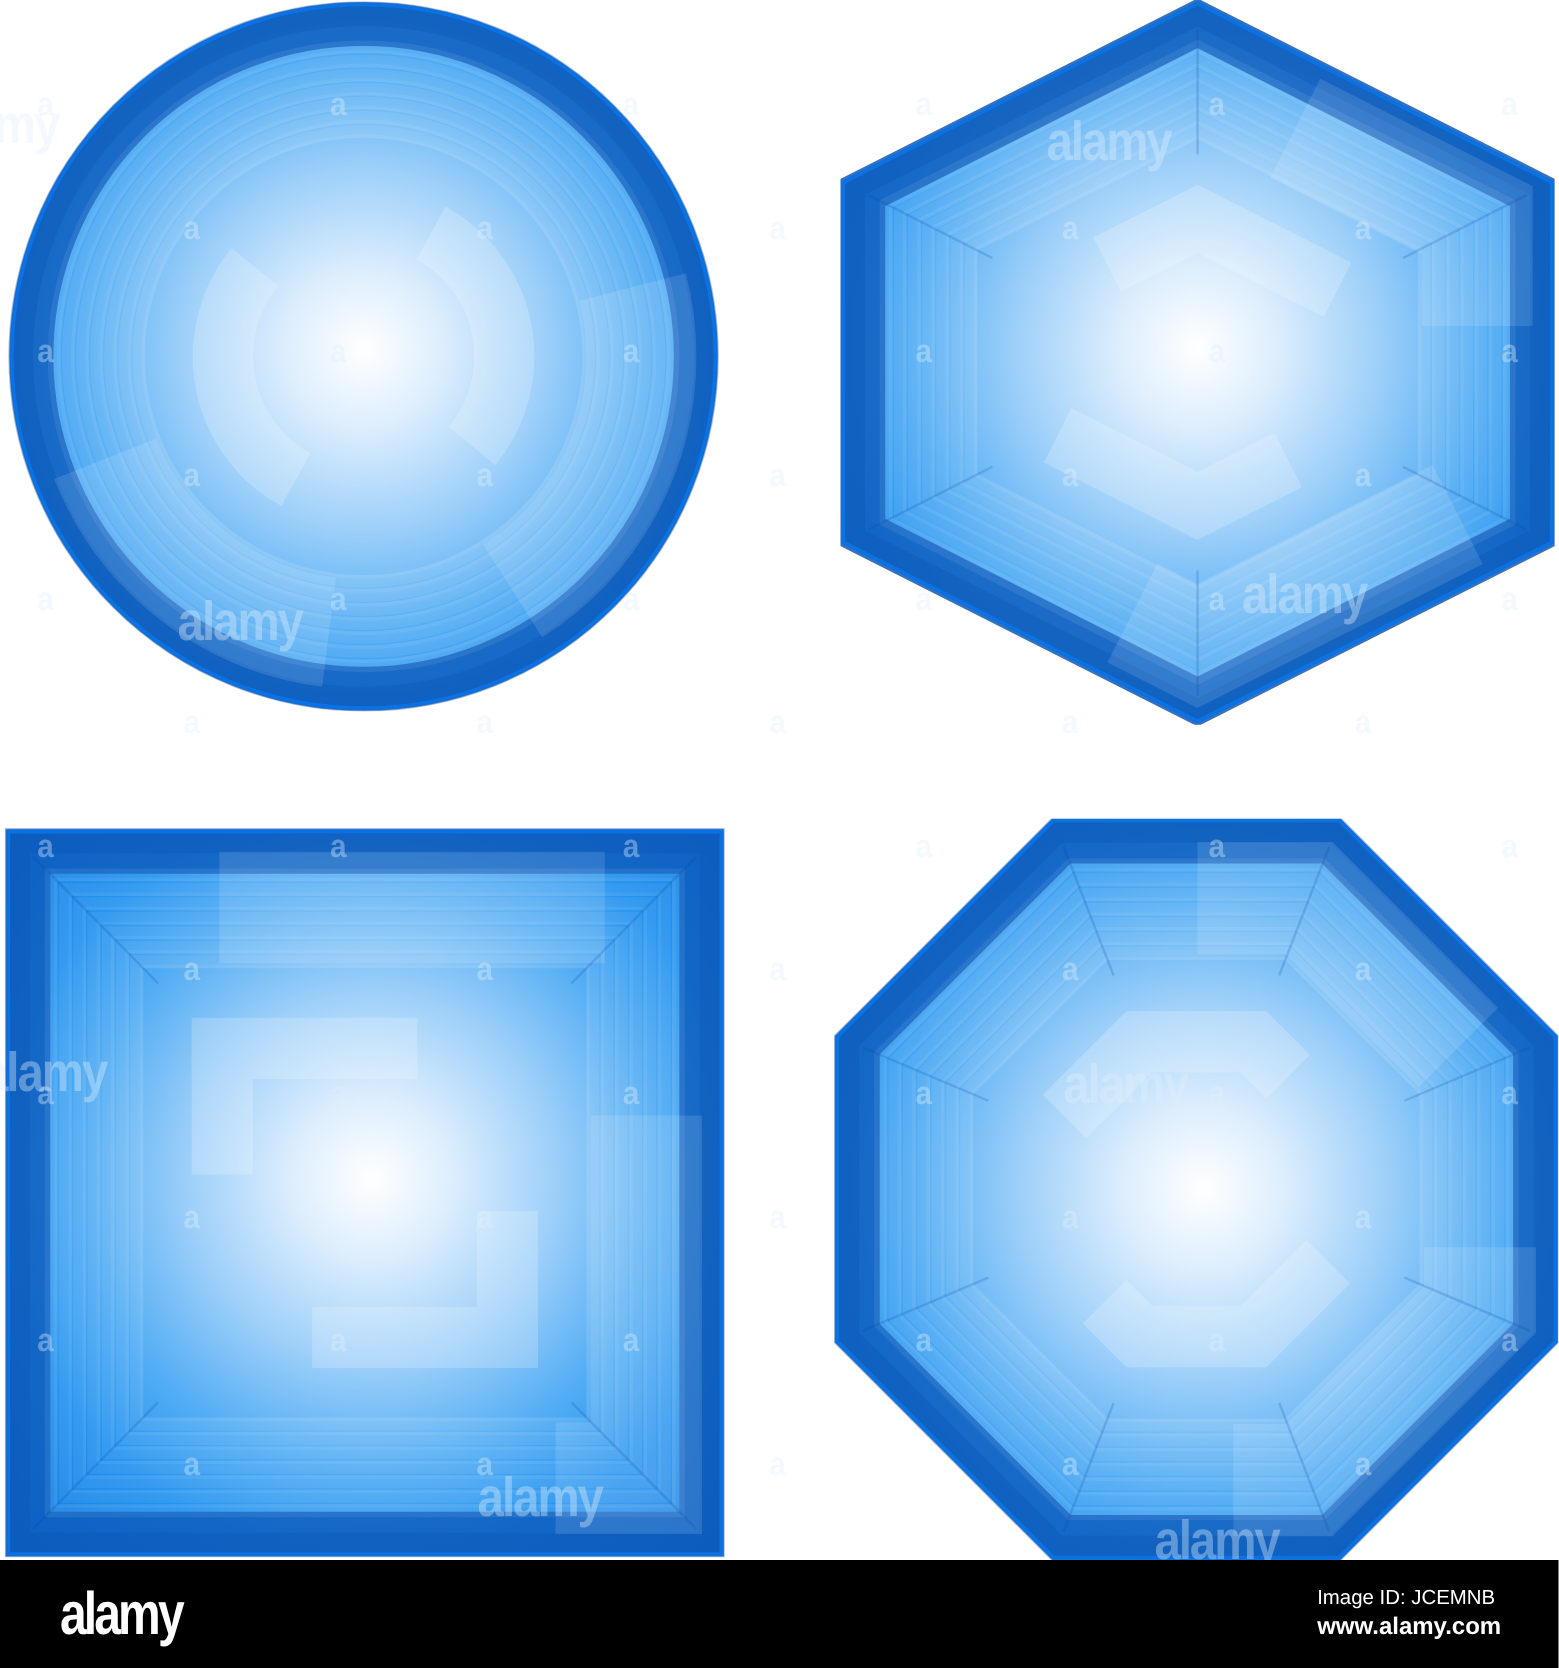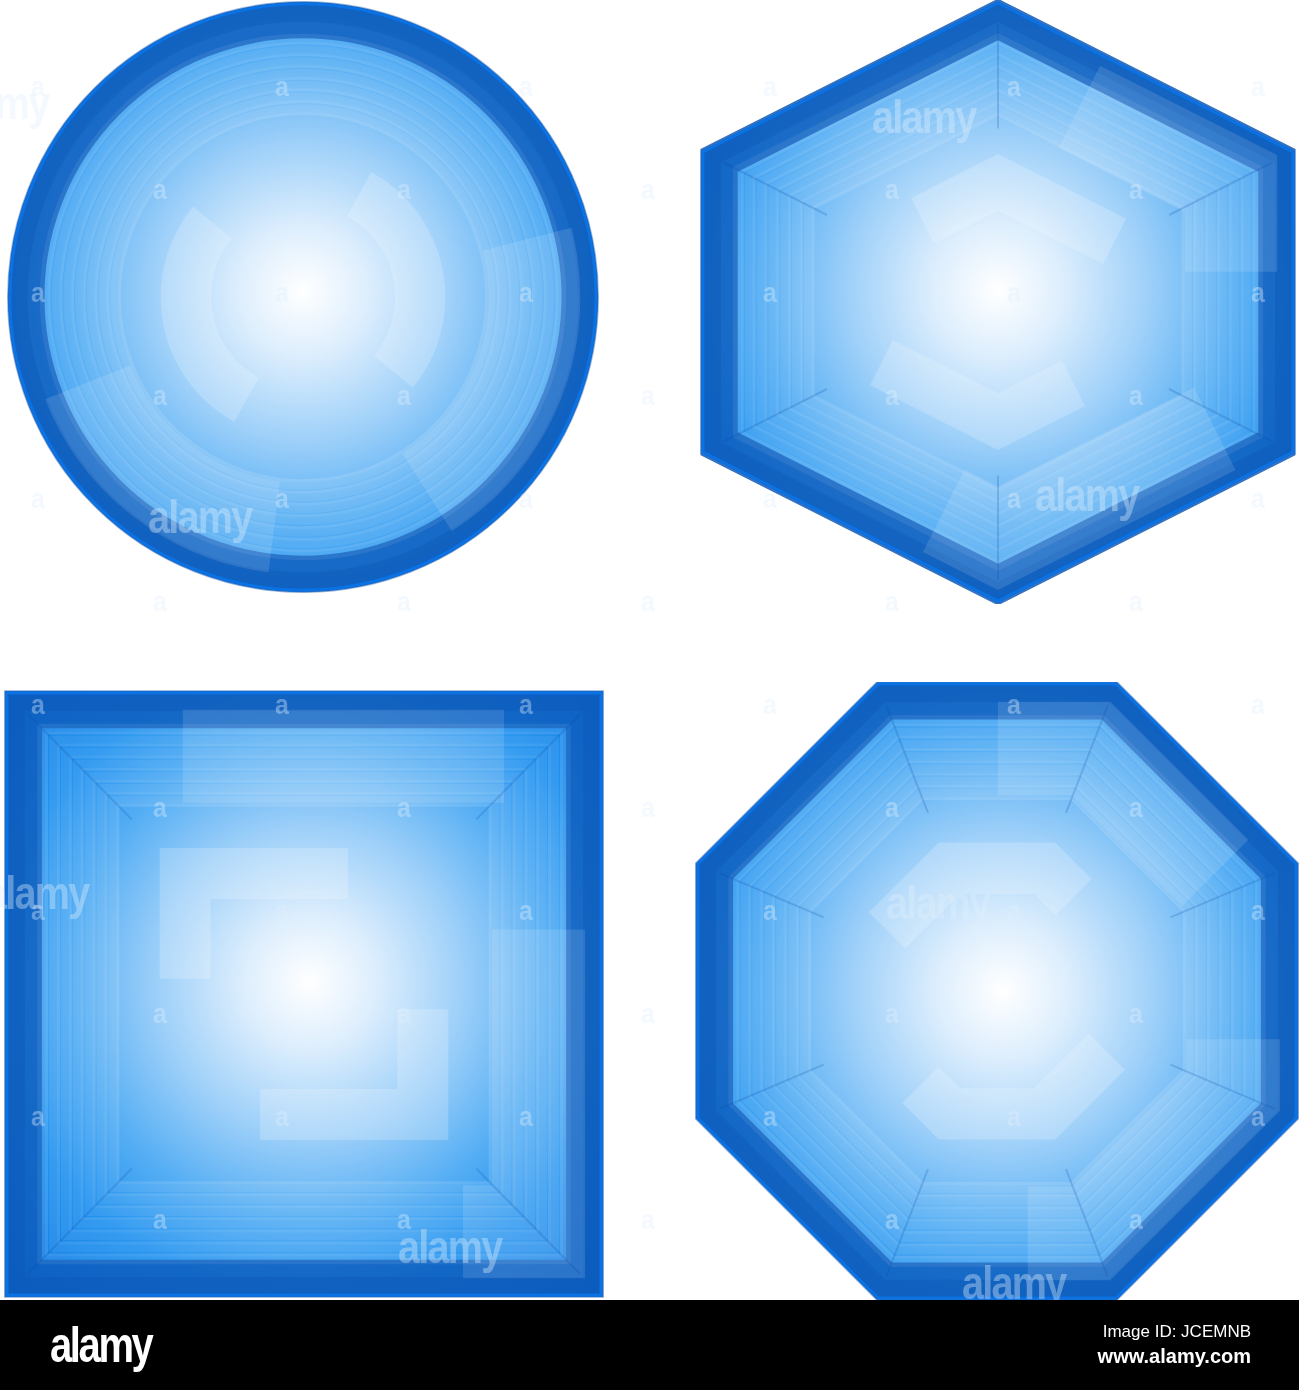--- a/index.html
+++ b/index.html
@@ -15,21 +15,21 @@
   .wm-word{font-size:46px;transform:scaleX(.86);letter-spacing:-2px;}
   .banner{
     position:absolute;left:0;top:1300px;width:100%;height:90px;z-index:20;
     display:flex;align-items:center;justify-content:space-between;
     box-sizing:border-box;padding:0 48px 0 50px;
   }
   .logo{
     font-weight:bold;font-size:50px;letter-spacing:-3px;line-height:1;
     transform:scaleX(.80);transform-origin:left center;
   }
-  .banner-right{text-align:right;line-height:1.15;}
+  .banner-right{text-align:left;line-height:1.15;}
   .image-id{font-size:17px;font-weight:400;margin-bottom:4px;}
   .site-url{font-size:20px;font-weight:bold;}
 </style>
 </head>
 <body>
 
 <div class="stage" style="background: rgb(255, 255, 255);">
   <div id="shapes">
       <svg width="594" height="592" viewBox="0 0 594 592" style="left: 6px; top: 1px;">
         <defs>

